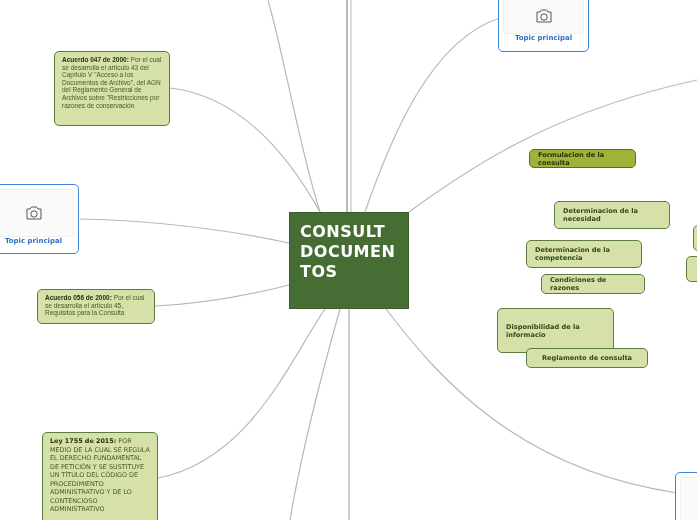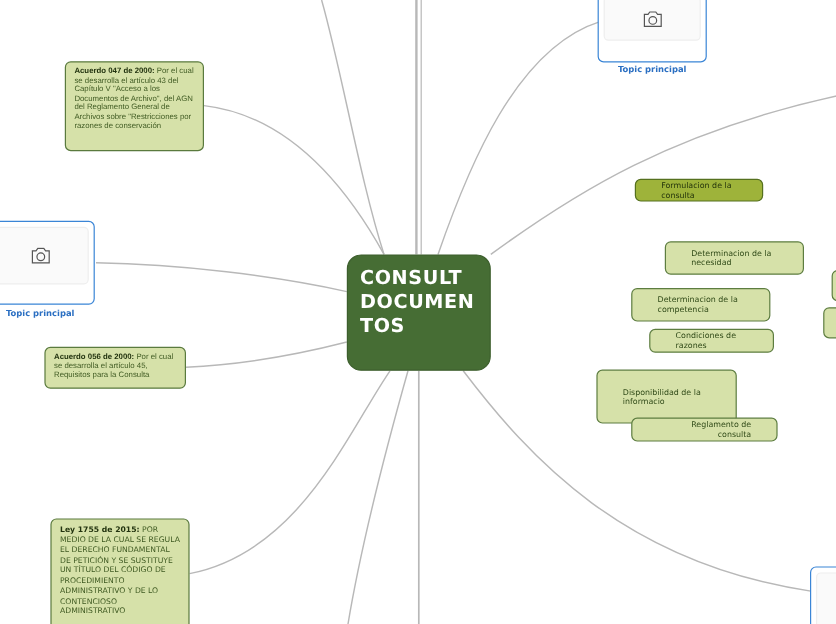--- a/index.html
+++ b/index.html
@@ -5,51 +5,51 @@
     html, body { margin: 0; padding: 0; }
     body {
       width: 697px; height: 520px; position: relative; overflow: hidden;
       background: #ffffff;
       font-family: "DejaVu Sans", "Liberation Sans", sans-serif;
     }
     svg.links { position: absolute; left: 0; top: 0; width: 697px; height: 520px; }
     .node { position: absolute; box-sizing: border-box; }
     .central {
       left: 289px; top: 212px; width: 120px; height: 97px;
-      background: #466d34; border-radius: 12px; border: 1px solid #3c5e2c;
+      background: #466d34; border-radius: 0; border: 1px solid #3c5e2c;
       color: #ffffff; font-weight: bold; font-size: 16px; line-height: 20px;
       padding: 9px 10px; letter-spacing: 0.5px; word-break: break-all;
     }
     .note {
       background: #d6e1a9; border: 1px solid #5a7a3e; border-radius: 5px;
       font-family: "Liberation Sans", sans-serif;
       font-size: 6.5px; line-height: 7.6px; color: #3f5a22;
       padding: 4px 7px;
     }
     .note b { color: #22330f; }
     .note.caps { font-family: "DejaVu Sans", sans-serif; font-size: 6.4px; line-height: 8.5px; }
     .sub {
       background: #d6e1a9; border: 1.5px solid #5d7d40; border-radius: 5px;
-      font-size: 6.6px; line-height: 8px; font-weight: normal; color: #304a18;
-      padding: 4px 21px; display: flex; align-items: center;
+      font-size: 6.6px; line-height: 8px; font-weight: bold; color: #304a18;
+      padding: 4px 8px; display: flex; align-items: center;
     }
     .sub.center { justify-content: center; }
     .sub.dark { background: #9eb33a; border-color: #55701e; color: #25350b; }
     .topic {
       background: #ffffff; border: 1.5px solid #3a85d6; border-radius: 5px;
       padding: 4px 4px 0 4px;
     }
     .topic .img {
       background: #fafafa; border: 1px solid #eeeeee; border-radius: 4px;
       display: flex; align-items: center; justify-content: center;
       color: #555; font-size: 14px;
     }
     .topic .lbl {
       text-align: center; font-size: 7px; font-weight: bold; color: #2b6fc2;
-      margin-top: 20px;
+      margin-top: 0;
     }
     .cam { width: 18px; height: 14px; }
   </style>
 </head>
 <body>
 
 <svg class="links" viewBox="0 0 697 520">
   <g fill="none" stroke="#b8b8b8" stroke-width="1.2">
 
     <path d="M320,212 C300,150 285,60 268,0"></path>

